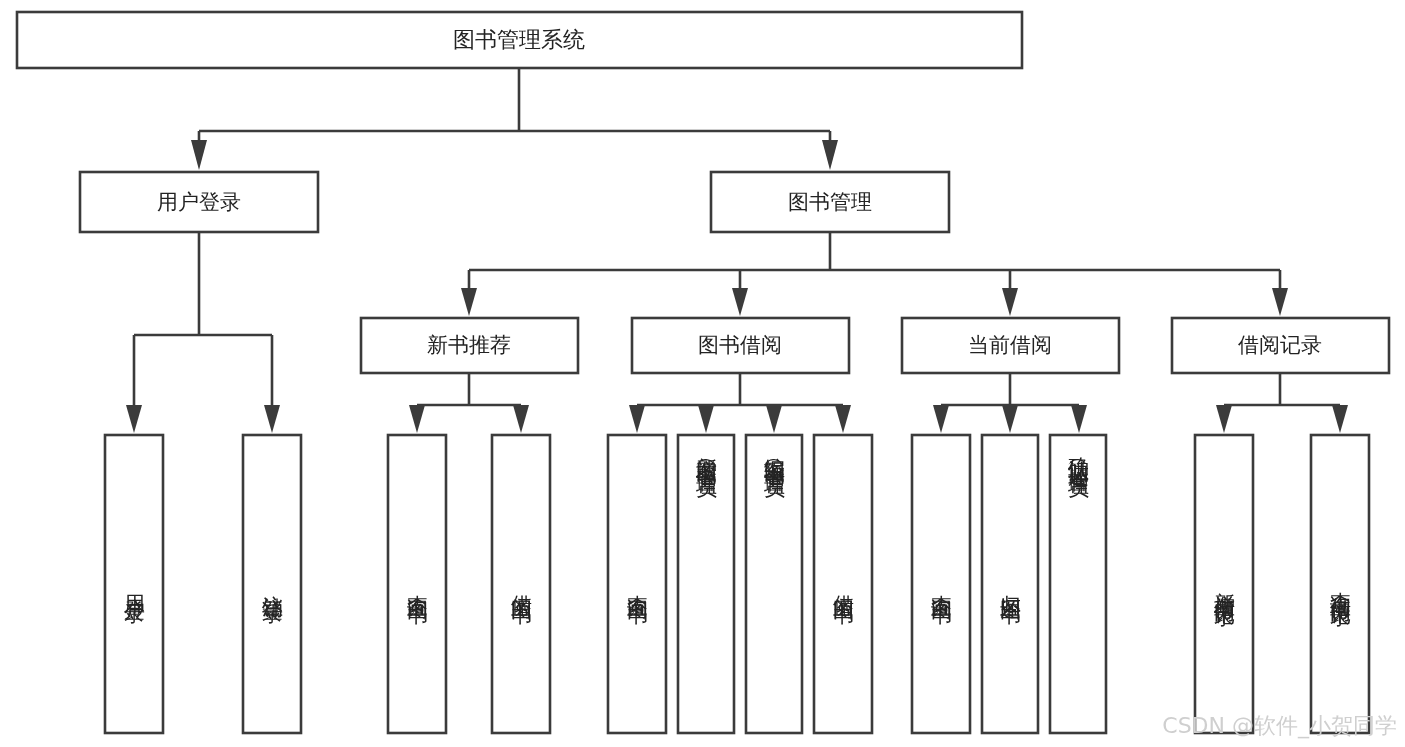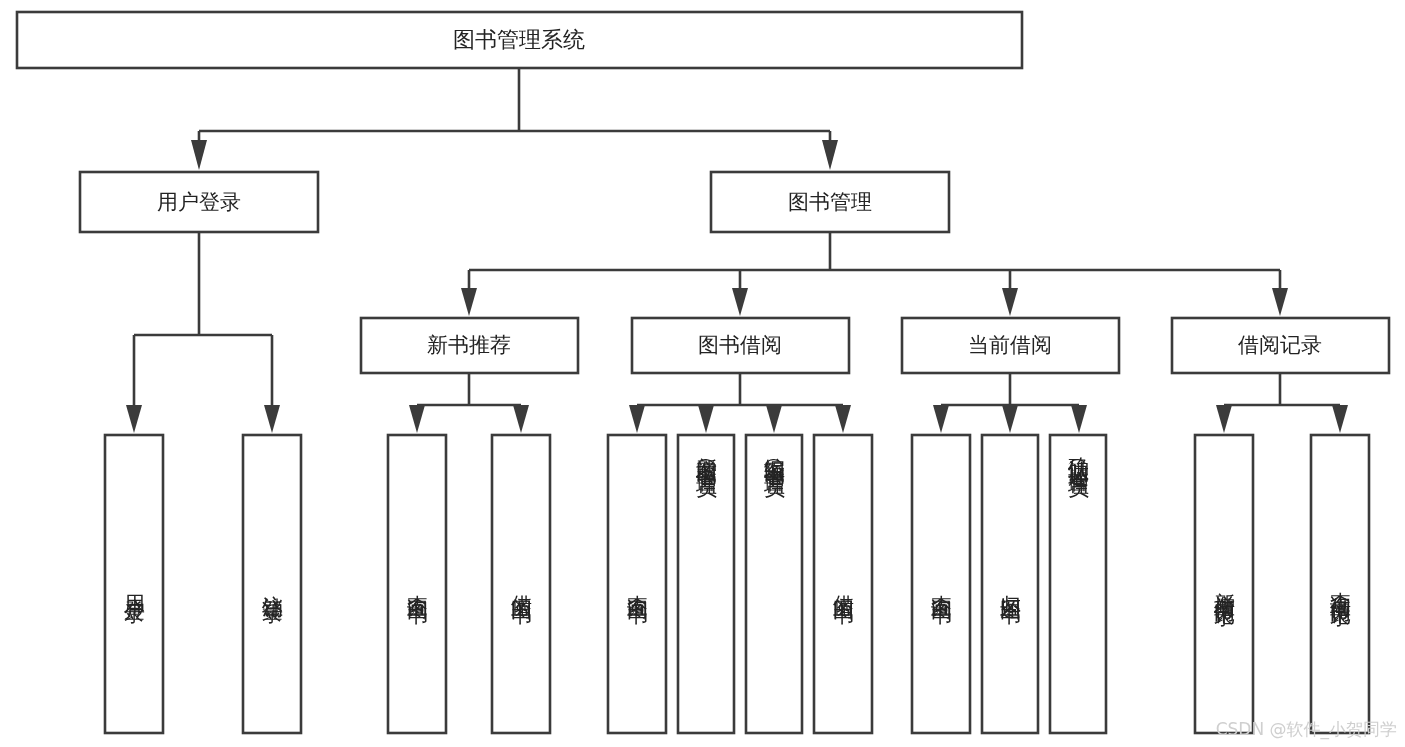--- a/index.html
+++ b/index.html
@@ -44,21 +44,21 @@
   }
   .arrow-head {
     fill: #3b3b3b;
     stroke: none;
   }
   .watermark {
     position: absolute;
     right: 8px;
     bottom: 6px;
     color: #cfcfcf;
-    font-size: 17px;
+    font-size: 22px;
     font-family: "DejaVu Sans", "Liberation Sans", sans-serif;
     white-space: nowrap;
     pointer-events: none;
     user-select: none;
   }
 </style>
 </head>
 <body>
 
 <svg id="diagram" viewBox="0 0 1405 747">

